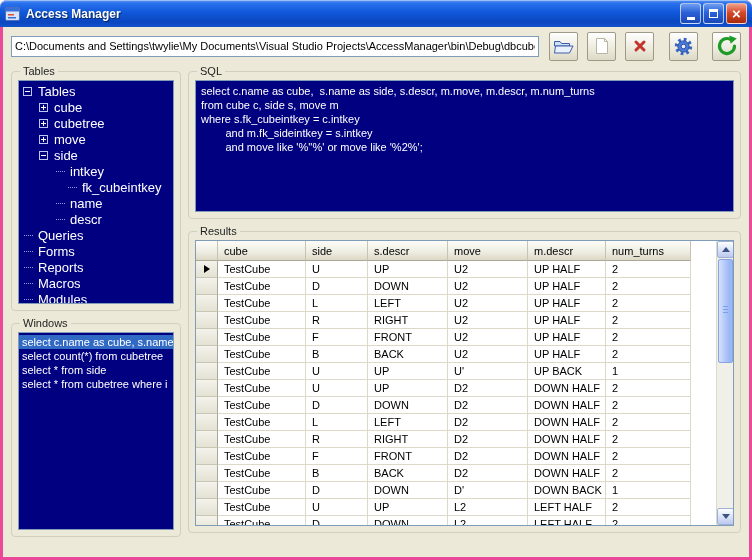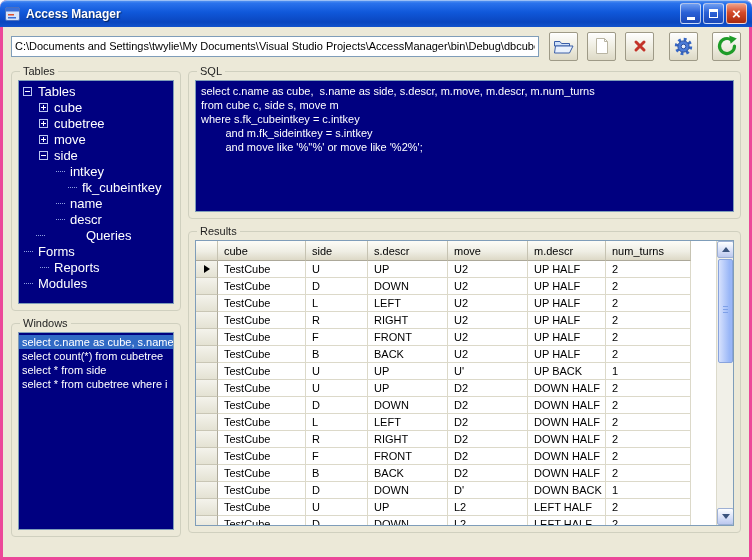--- a/index.html
+++ b/index.html
@@ -205,31 +205,35 @@
                 <span class="tree-label">fk_cubeintkey</span>
               </div>
               <div class="tree-item" style="padding-left: 36px;">
                 <span class="toggle-spacer"></span>
                 <span class="tree-label">name</span>
               </div>
               <div class="tree-item" style="padding-left: 36px;">
                 <span class="toggle-spacer"></span>
                 <span class="tree-label">descr</span>
               </div>
-              <div class="tree-item" style="padding-left: 16px; gap: 36px;">
+              <div class="tree-item" style="padding-left: 4px;">
                 <span class="toggle-spacer"></span>
                 <span class="tree-label">Queries</span>
               </div>
               <div class="tree-item" style="padding-left: 4px;">
                 <span class="toggle-spacer"></span>
                 <span class="tree-label">Forms</span>
               </div>
-              <div class="tree-item" style="padding-left: 20px;">
+              <div class="tree-item" style="padding-left: 4px;">
                 <span class="toggle-spacer"></span>
                 <span class="tree-label">Reports</span>
+              </div>
+              <div class="tree-item" style="padding-left: 4px;">
+                <span class="toggle-spacer"></span>
+                <span class="tree-label">Macros</span>
               </div>
               <div class="tree-item" style="padding-left: 4px;">
                 <span class="toggle-spacer"></span>
                 <span class="tree-label">Modules</span>
               </div>
             </div>
         </fieldset>
         <fieldset class="gb">
           <legend class="gb-title">Windows</legend>
           <div class="navy windows-list">

